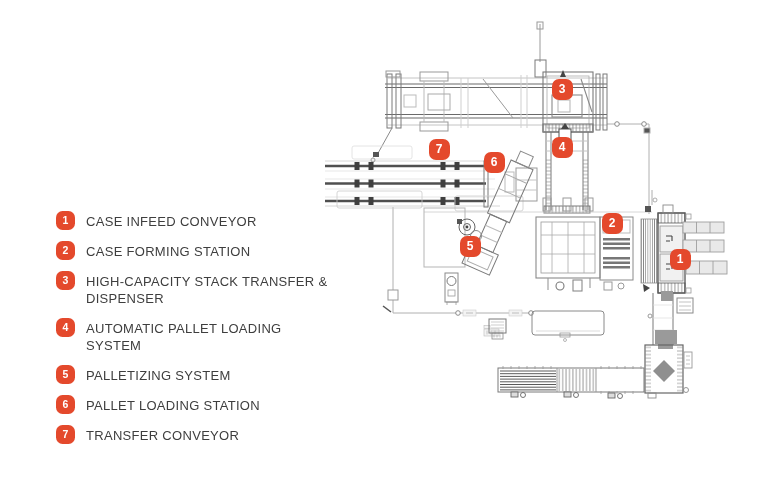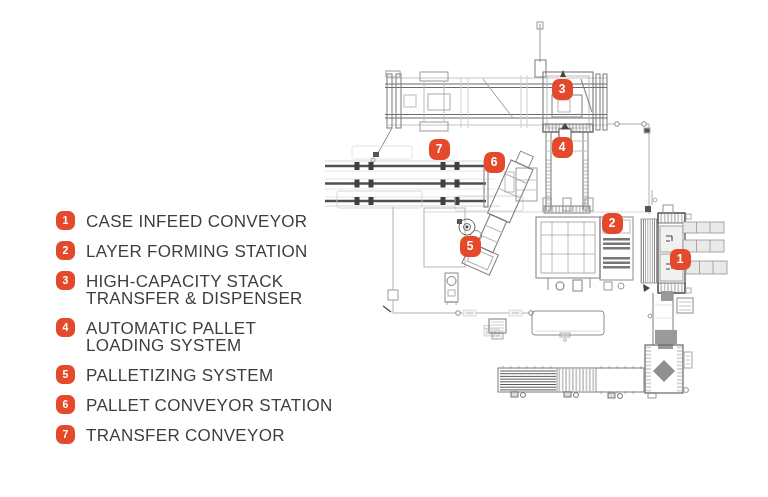--- a/index.html
+++ b/index.html
@@ -11,21 +11,21 @@
   
   .legend{position:absolute;left:56px;top:211px;display:flex;flex-direction:column;gap:11px;}
   .legend-item{display:flex;align-items:flex-start;}
   .badge{
     width:19px;height:19px;border-radius:6.5px;background:var(--accent,#e4492c);
     color:var(--marker-text,#fff);font-size:10.5px;font-weight:bold;line-height:19px;
     text-align:center;flex:0 0 auto;
   }
   .legend-label{
     margin-left:11px;max-width:250px;padding-top:2px;
-    font-size:17px;line-height:17px;letter-spacing:.3px;
+    font-size:13px;line-height:17px;letter-spacing:.3px;
     color:var(--legend-text,#3e3e3e);
   }
   
   .marker{
     position:absolute;width:21px;height:21px;margin:-10.5px 0 0 -10.5px;
     border-radius:7px;background:var(--accent,#e4492c);
     color:var(--marker-text,#fff);font-size:12px;font-weight:bold;line-height:21px;
     text-align:center;
   }
 </style>
@@ -295,37 +295,37 @@
       <div class="marker" style="left: 439px; top: 149px;">7</div>
     </div>
 
   <div id="legend" class="legend">
       <div class="legend-item">
         <div class="badge">1</div>
         <div class="legend-label">CASE INFEED CONVEYOR</div>
       </div>
       <div class="legend-item">
         <div class="badge">2</div>
-        <div class="legend-label">LAYER FORMING STATION</div>
+        <div class="legend-label">CASE FORMING STATION</div>
       </div>
       <div class="legend-item">
         <div class="badge">3</div>
         <div class="legend-label">HIGH-CAPACITY STACK TRANSFER &amp; DISPENSER</div>
       </div>
       <div class="legend-item">
         <div class="badge">4</div>
         <div class="legend-label">AUTOMATIC PALLET LOADING SYSTEM</div>
       </div>
       <div class="legend-item">
         <div class="badge">5</div>
         <div class="legend-label">PALLETIZING SYSTEM</div>
       </div>
       <div class="legend-item">
         <div class="badge">6</div>
-        <div class="legend-label">PALLET CONVEYOR STATION</div>
+        <div class="legend-label">PALLET LOADING STATION</div>
       </div>
       <div class="legend-item">
         <div class="badge">7</div>
         <div class="legend-label">TRANSFER CONVEYOR</div>
       </div>
     </div>
 
 </div>
 
 </body></html>

